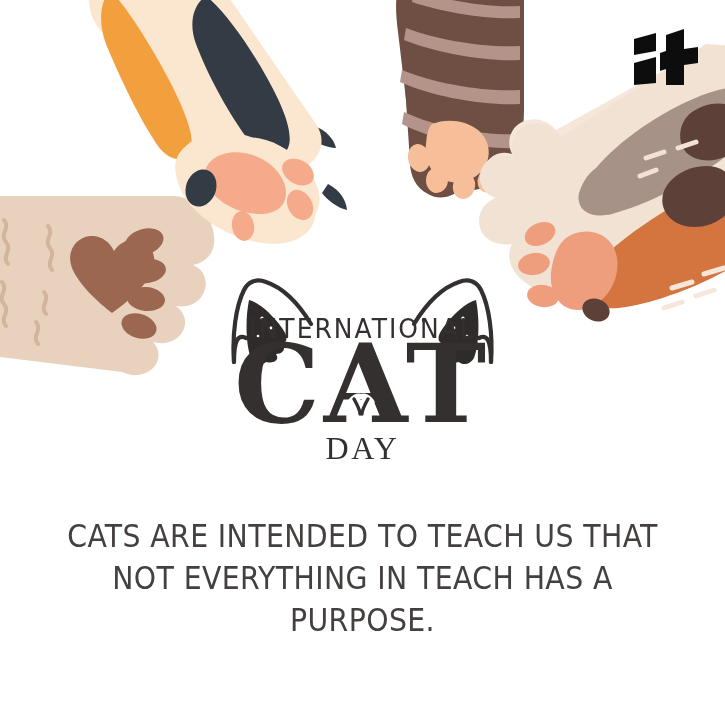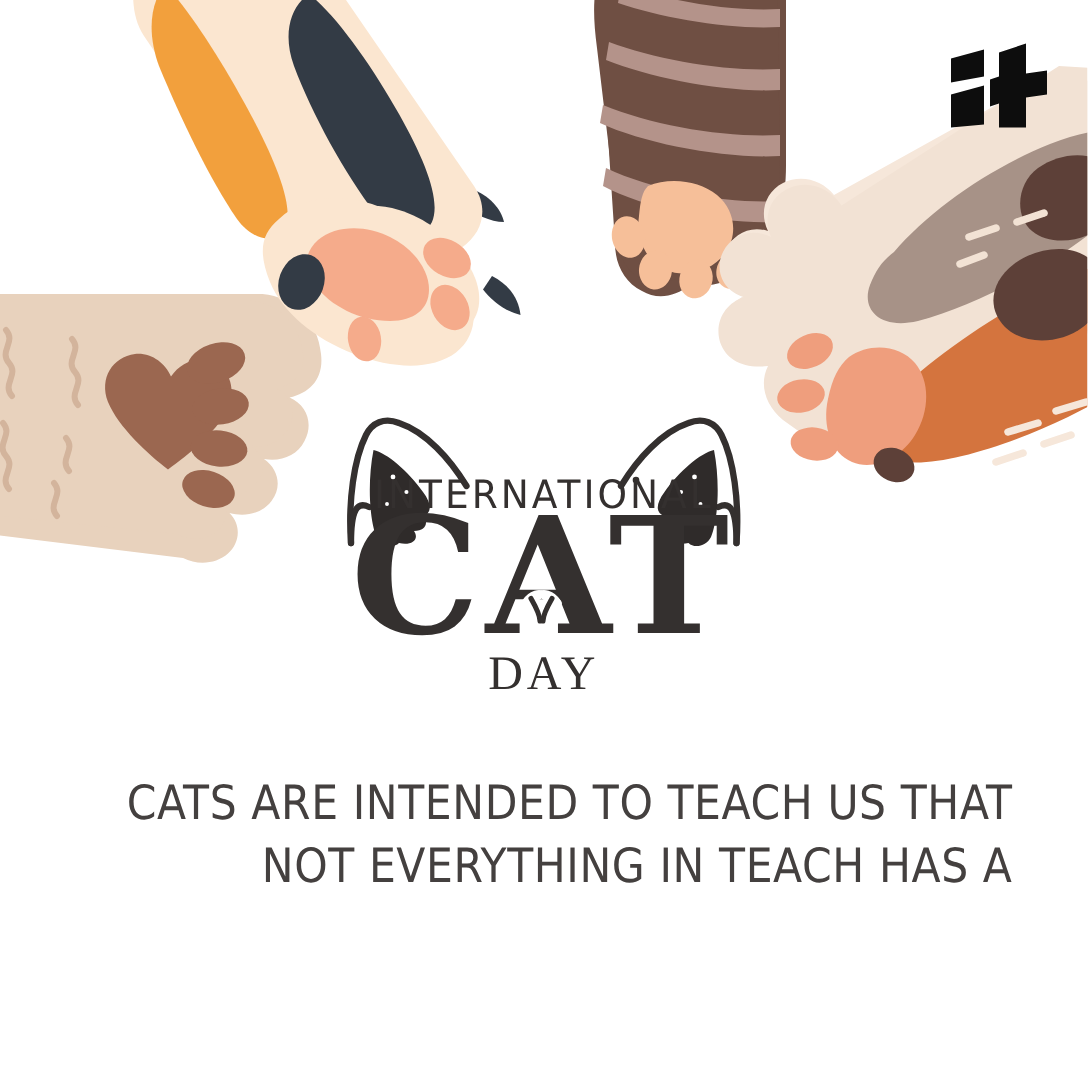--- a/index.html
+++ b/index.html
@@ -75,21 +75,21 @@
     letter-spacing: 2.5px;
     font-family: Liberation Serif, serif;
     font-weight: 400;
   }
   
   #quote {
     position: absolute;
     left: 50px;
     top: 515px;
     width: 625px;
-    text-align: right;
+    text-align: center;
     color: #44403f;
     font-size: 31.5px;
     line-height: 42px;
     letter-spacing: 0.4px;
     font-family: "DejaVu Sans Condensed", "Liberation Sans Narrow", "Liberation Sans", sans-serif;
     font-weight: 400;
   }
   #quote span { display: block; }
 </style>
 </head>
@@ -319,15 +319,16 @@
         </g>
       </svg>
     </div>
 
     <div class="logo-text-layer" id="logo-day">DAY</div>
   </div>
 
   <div id="quote">
     <span>CATS ARE INTENDED TO TEACH US THAT</span>
     <span>NOT EVERYTHING IN TEACH HAS A</span>
+    <span>PURPOSE.</span>
   </div>
 
 </div>
 
 </body></html>

